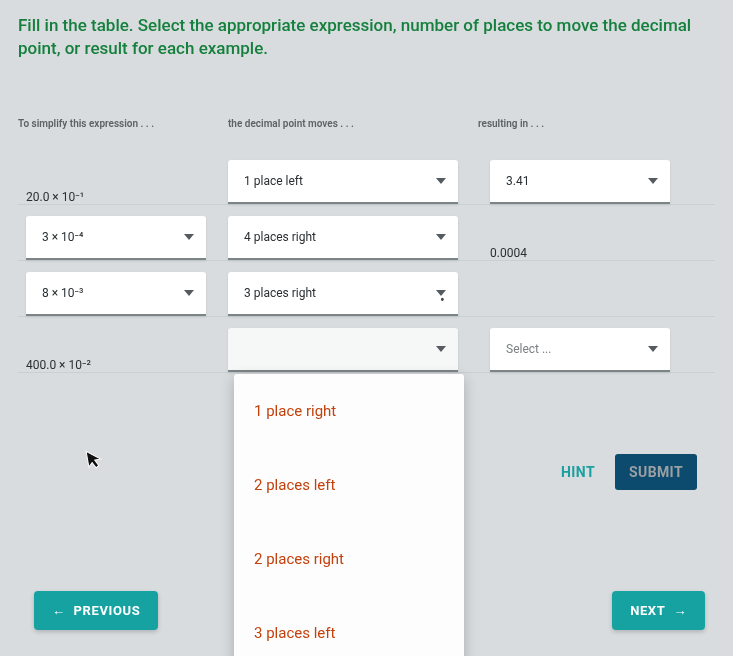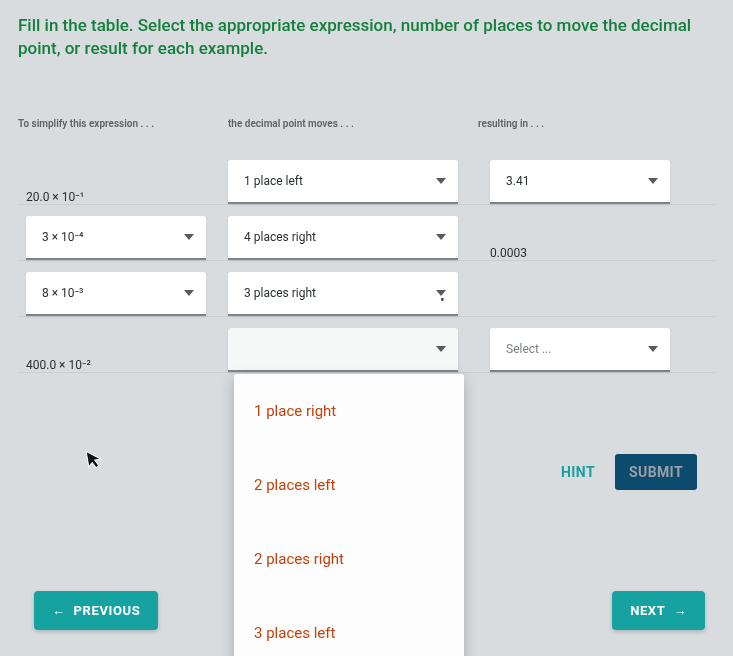--- a/index.html
+++ b/index.html
@@ -189,21 +189,21 @@
         <span class="caret"></span>
       </div>
     </div>
     <div class="cell col-b">
       <div class="select-box select-b">
         <span>4 places right</span>
         <span class="caret"></span>
       </div>
     </div>
     <div class="cell col-c">
-        <span>0.0003</span>
+        <span>0.0004</span>
       </div>
   </div>
 
   <div class="trow">
     <div class="cell col-a">
       <div class="select-box select-a">
         <span>8 × 10⁻³</span>
         <span class="caret"></span>
       </div>
     </div>

